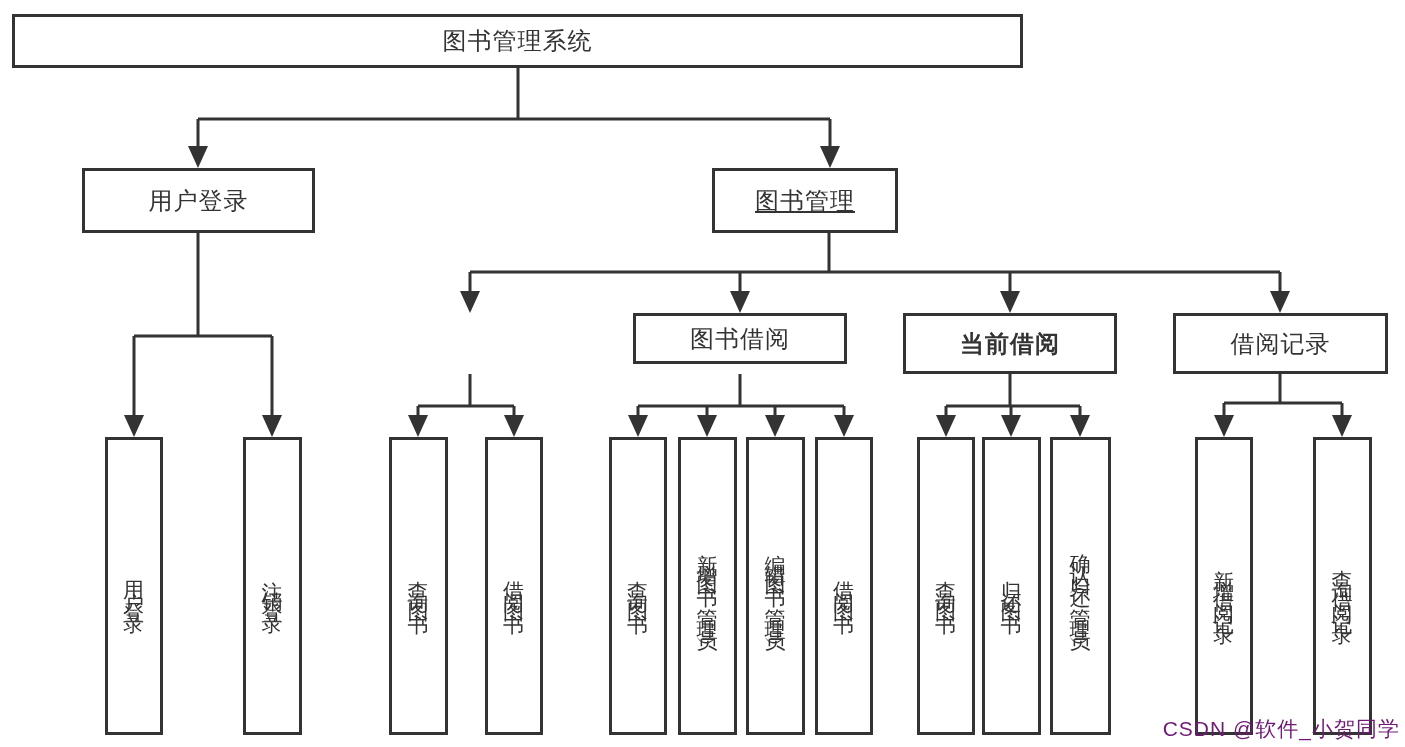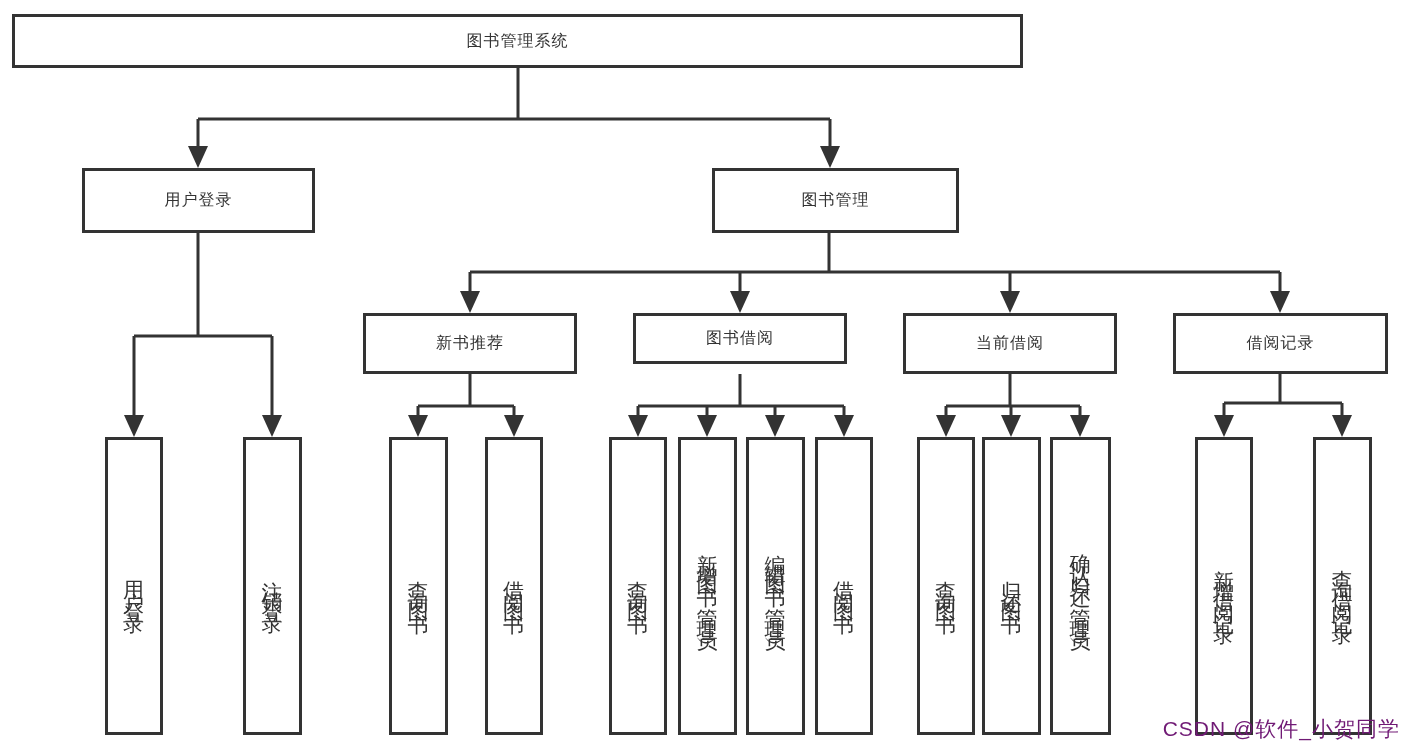--- a/index.html
+++ b/index.html
@@ -25,21 +25,21 @@
     box-sizing: border-box;
     border: 3px solid #333333;
     background: #ffffff;
     color: #333333;
     display: flex;
     align-items: center;
     justify-content: center;
     text-align: center;
   }
   .hnode {
-    font-size: 16px;
+    font-size: 24px;
     letter-spacing: 1px;
     white-space: nowrap;
   }
   .vnode span {
     writing-mode: vertical-rl;
     text-orientation: mixed;
     font-size: 21px;
     letter-spacing: 11px;
     line-height: 1;
   }
@@ -88,25 +88,24 @@
       <polygon points="1001,415 1021,415 1011,437"></polygon>
       <polygon points="1070,415 1090,415 1080,437"></polygon>
       <polygon points="1214,415 1234,415 1224,437"></polygon>
       <polygon points="1332,415 1352,415 1342,437"></polygon>
     </g>
   </svg>
 
   <div class="node hnode" style="left:12px; top:14px; width:1011px; height:54px;">图书管理系统</div>
 
   <div class="node hnode" style="left:82px; top:168px; width:233px; height:65px;">用户登录</div>
-  <div class="node hnode" style="left:712px; top:168px; width:247px; height:65px;">图书管理</div>
+  <div class="node hnode" style="left:712px; top:168px; width:186px; height:65px;text-decoration:underline;">图书管理</div>
 
-  <div class="node hnode" style="left:363px; top:313px; width:214px; height:61px;">新书推荐</div>
   <div class="node hnode" style="left:633px; top:313px; width:214px; height:51px;">图书借阅</div>
-  <div class="node hnode" style="left:903px; top:313px; width:214px; height:61px;">当前借阅</div>
+  <div class="node hnode" style="left:903px; top:313px; width:214px; height:61px;font-weight:bold;">当前借阅</div>
   <div class="node hnode" style="left:1173px; top:313px; width:215px; height:61px;">借阅记录</div>
 
   <div class="node vnode" style="left:105px; top:437px; width:58px; height:298px;">
     <span>用户登录</span>
   </div>
   <div class="node vnode" style="left:243px; top:437px; width:59px; height:298px;">
     <span>注销登录</span>
   </div>
 
   <div class="node vnode" style="left:389px; top:437px; width:59px; height:298px;">

